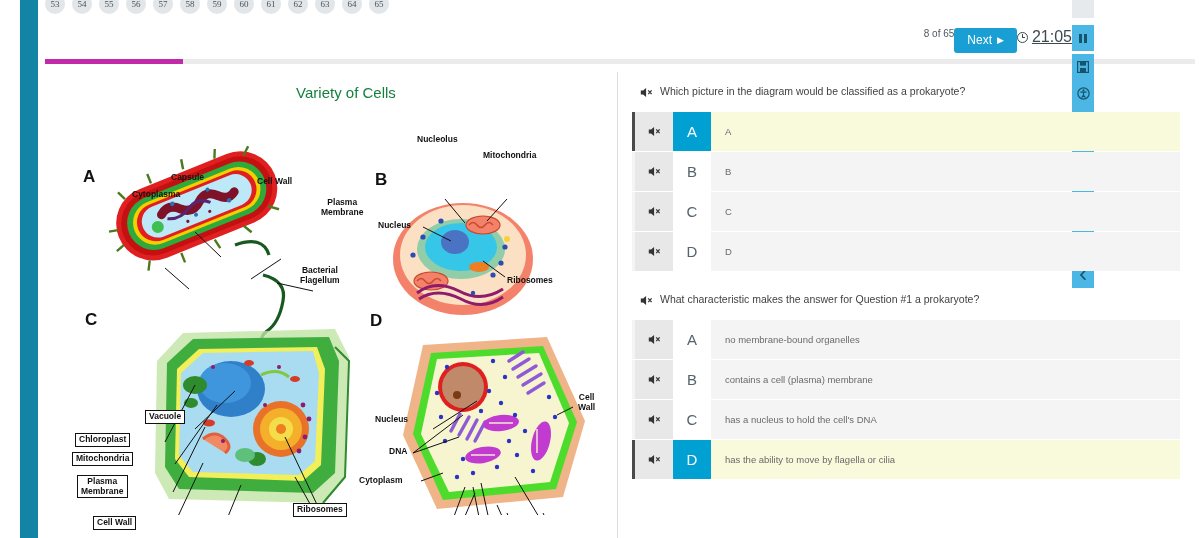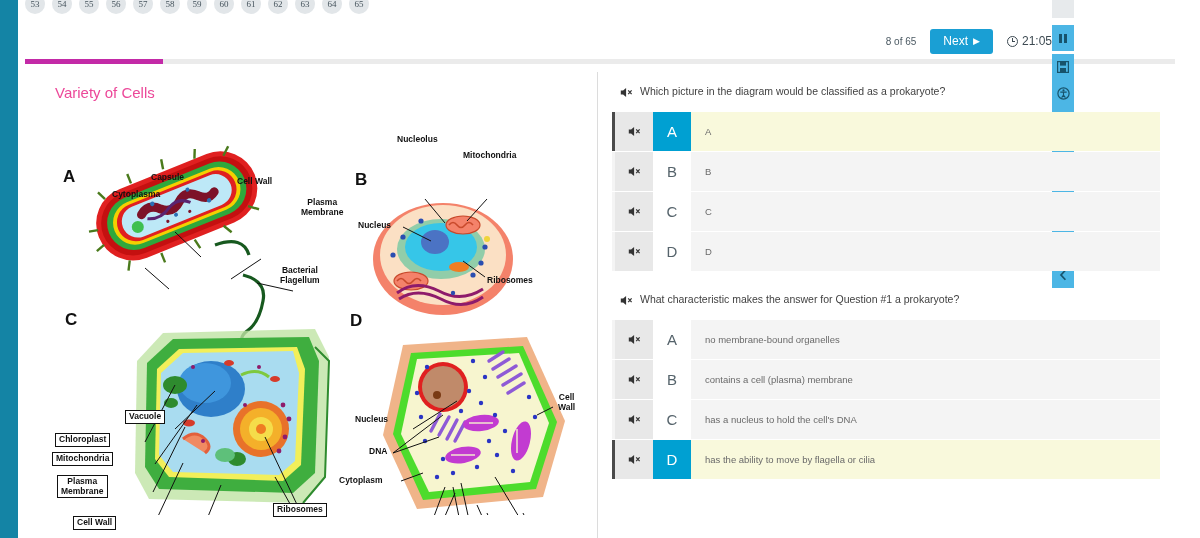--- a/index.html
+++ b/index.html
@@ -2,21 +2,21 @@
 <html><head>
 <meta charset="utf-8">
 <style>
   * { box-sizing: border-box; margin: 0; padding: 0; }
   html, body {
     width: 1200px; height: 538px;
     font-family: "Liberation Sans", sans-serif;
     background: #ffffff;
     overflow: hidden;
   }
-  #app { position: relative; width: 1074px; height: 538px; background: #fff; }
+  #app { position: relative; width: 1074px; height: 538px; background: #fff; margin-left: 20px; }
 
   
   .left-rail {
     position: absolute; left: 0; top: 0; width: 18px; height: 538px;
     background: #1484a5;
   }
 
   
   .qnum-strip {
     position: absolute; left: 25px; top: -9px; height: 26px;
@@ -32,31 +32,31 @@
   
   .progress-track {
     position: absolute; left: 25px; top: 59px; width: 1150px; height: 5px;
     background: #ebebeb;
   }
   .progress-fill { height: 5px; background: #c32aa7; width: 142px; }
 
   
   .hdr-right {
     position: absolute; right: 22px; top: 28px; height: 26px;
-    display: flex; align-items: center; gap: 14px;
+    display: flex; align-items: flex-start; gap: 0;
   }
   .page-count { font-size: 10px; color: #4c5a63; }
   .next-btn {
     background: #1a9fd4; color: #fff; border: none; border-radius: 3px;
     padding: 5px 13px 6px; font-size: 12px; cursor: pointer;
     display: flex; align-items: center; gap: 5px;
     font-family: "Liberation Sans", sans-serif;
   }
   .next-btn .tri { font-size: 9px; }
-  .timer { display: flex; align-items: center; gap: 4px; font-size: 12px; color: #3d4a52; }
+  .timer { display: flex; align-items: center; gap: 4px; font-size: 16px; color: #3d4a52; text-decoration: underline; }
   .clock-ico { width: 11px; height: 11px; border: 1.4px solid #3d4a52; border-radius: 50%; position: relative; }
   .clock-ico::before { content:""; position:absolute; left:3.7px; top:1.6px; width:1.2px; height:3.6px; background:#3d4a52; }
   .clock-ico::after { content:""; position:absolute; left:4.2px; top:4.6px; width:3px; height:1.2px; background:#3d4a52; }
 
   
   .tool-rail {
     position: absolute; right: 0; top: 25px; width: 22px;
     display: flex; flex-direction: column; align-items: center;
   }
   .tool-top-gap { position:absolute; right:0; top:0; width:22px; height:18px; background:#e7eaec; }
@@ -66,21 +66,21 @@
     color: #1b4d63; cursor: pointer;
   }
   .tool-btn.pause { background: #4cb6e5; margin-bottom: 3px; }
   .tool-btn svg { display: block; }
 
   
   .v-divider { position: absolute; left: 597px; top: 72px; width: 1px; height: 466px; background: #dcdcdc; }
 
   
   .left-panel { position: absolute; left: 25px; top: 72px; width: 572px; height: 466px; background:#fff; }
-  .panel-title { font-size: 15px; color: #ec4899; padding: 12px 0 0 30px; font-weight: normal; }
+  .panel-title { font-size: 15px; color: #15803d; padding: 12px 0 0 30px; font-weight: normal; text-align: center; }
 
   .diagram { position: relative; width: 572px; height: 400px; margin-top: 14px; }
 
   
   .lbl { position: absolute; font-size: 8.5px; font-weight: bold; color: #111; white-space: nowrap; font-family:"Liberation Sans", sans-serif; }
   .lbl.boxed { border: 1px solid #111; background: #fff; padding: 1px 3px; text-align: center; line-height: 1.12; }
   .big-letter { position: absolute; font-size: 17px; font-weight: bold; color: #111; }
 
   
   .right-panel { position: absolute; left: 612px; top: 72px; width: 548px; height: 466px; }

